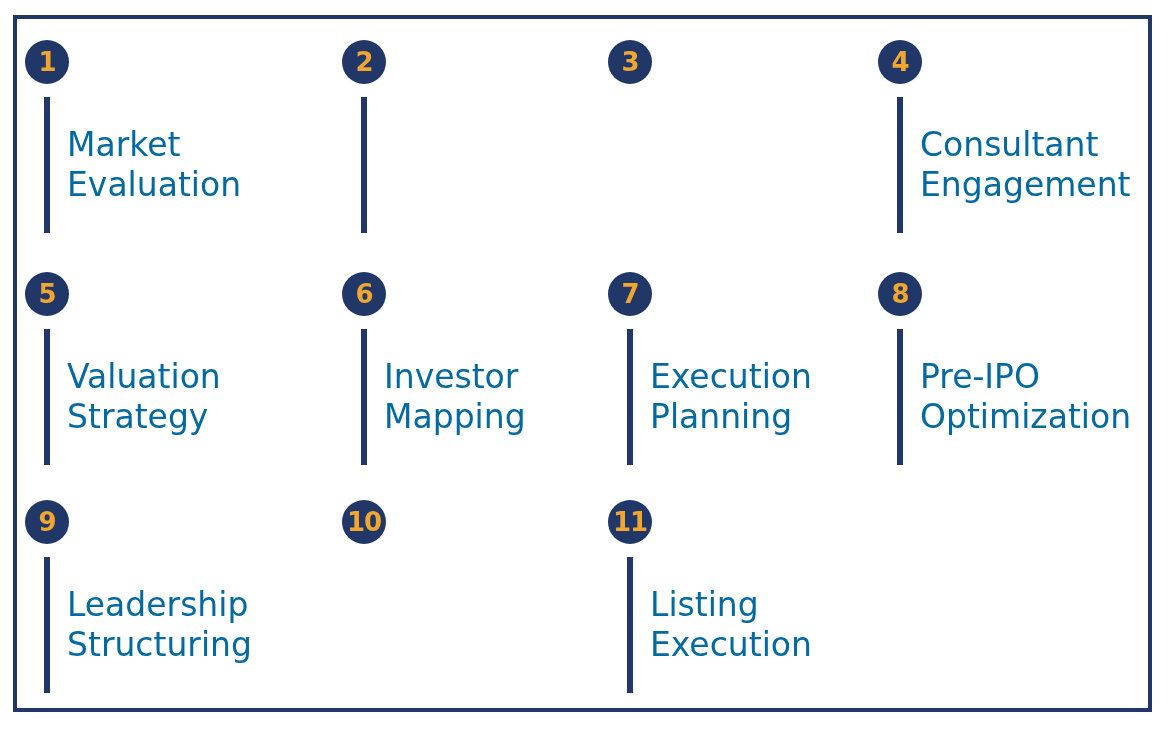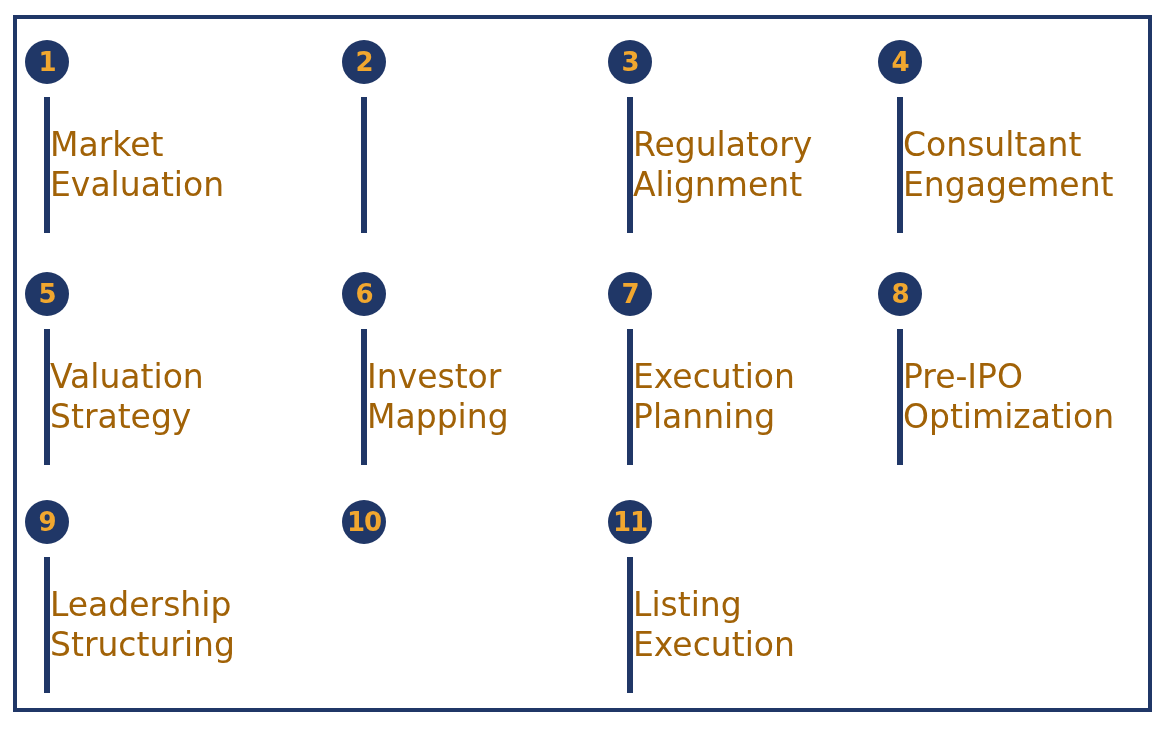--- a/index.html
+++ b/index.html
@@ -59,23 +59,24 @@
   }
   .bar {
     width: 6px;
     height: 100%;
     background: #203767;
     flex: 0 0 6px;
   }
   .label {
     display: flex;
     align-items: center;
+    padding-left: 17px;
     font-size: 33px;
     line-height: 40px;
-    color: #a16207;
+    color: #0369a1;
     white-space: pre-line;
   }
 </style>
 </head>
 <body>
 
 <div class="canvas">
   <div class="frame">
     <div class="grid">
 
@@ -90,25 +91,20 @@
 
       <div class="item">
         <div class="badge">2</div>
         <div class="stem-row">
           <div class="bar"></div>
         </div>
       </div>
 
       <div class="item">
         <div class="badge">3</div>
-        <div class="stem-row">
-          <div class="bar"></div>
-          <div class="label">Regulatory
-Alignment</div>
-        </div>
       </div>
 
       <div class="item">
         <div class="badge">4</div>
         <div class="stem-row">
           <div class="bar"></div>
           <div class="label">Consultant
 Engagement</div>
         </div>
       </div>

